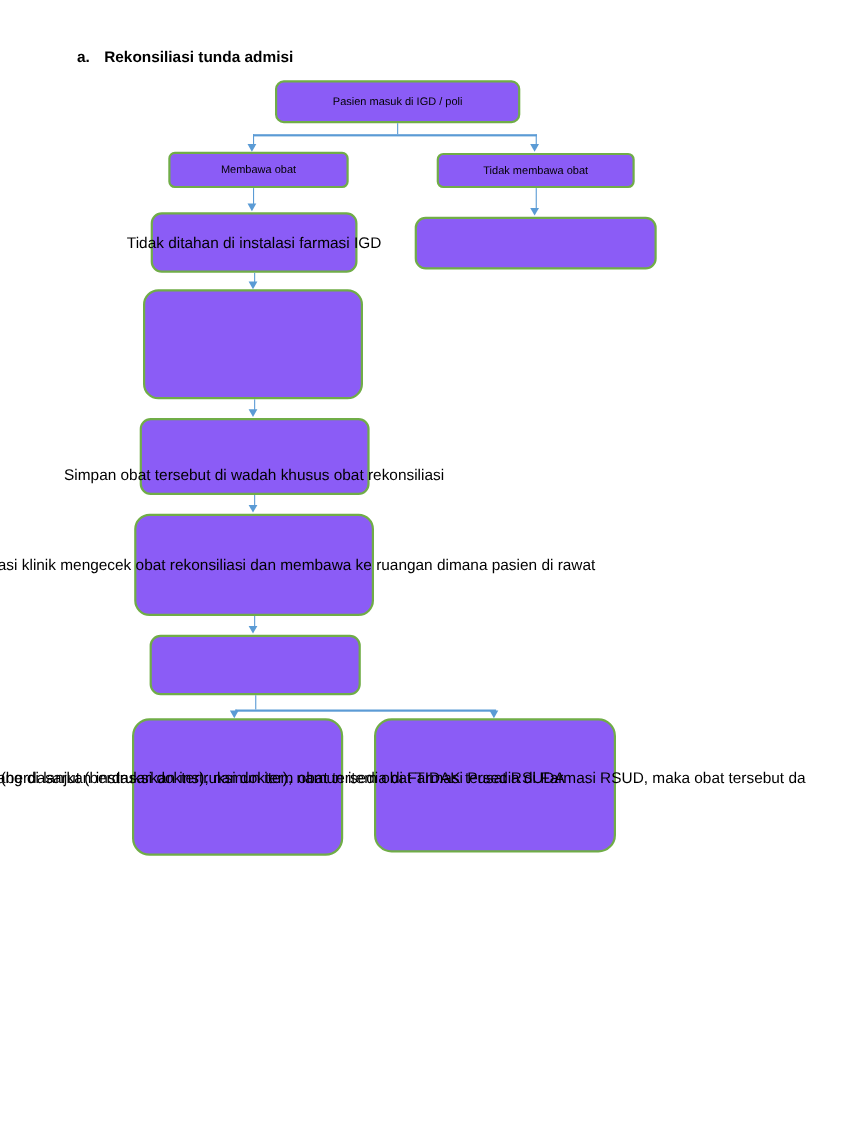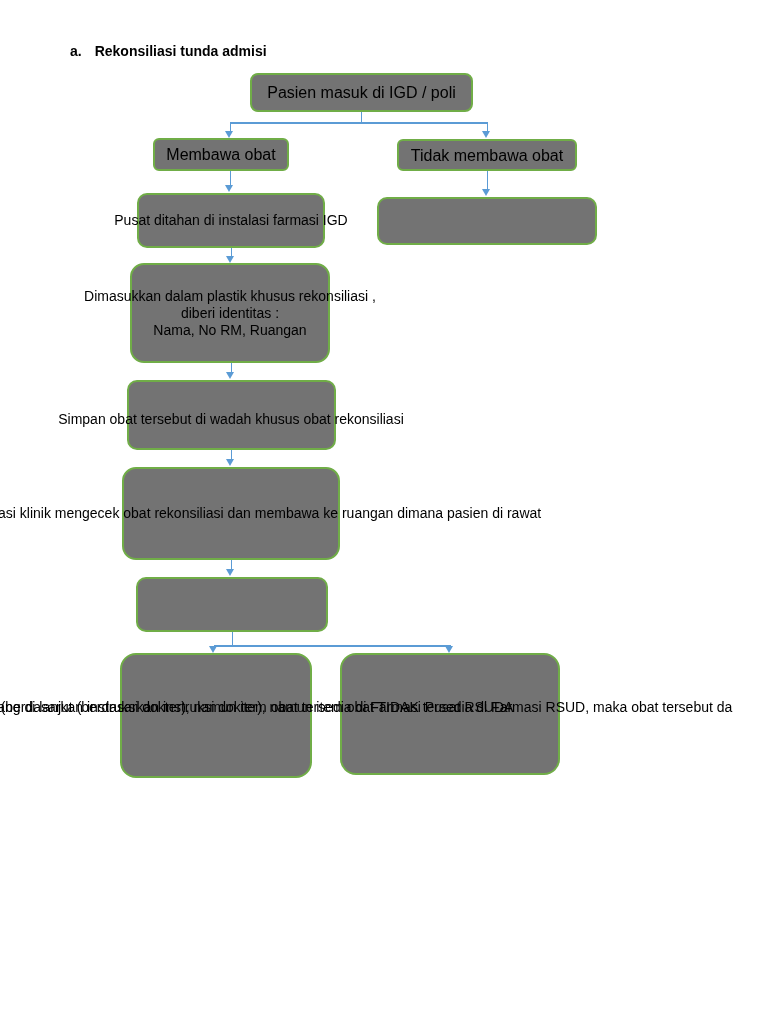--- a/index.html
+++ b/index.html
@@ -13,25 +13,25 @@
   }
   .heading{
     position:absolute;left:70px;top:43px;
     font-size:14px;font-weight:bold;
     display:flex;gap:13px;white-space:nowrap;
   }
   .fbox{
     position:absolute;
     border:2px solid #70AD47;
     border-radius:10px;
-    background:#737373;
+    background:#8b5cf6;
     box-sizing:border-box;
     display:flex;align-items:center;justify-content:center;
     text-align:center;
-    font-size:16px;line-height:17px;
+    font-size:10px;line-height:17px;
     z-index:1;
   }
   .caption{
     position:absolute;
     white-space:nowrap;
     font-size:14px;line-height:16px;
     z-index:3;
   }
   .caption.centered{transform:translateX(-50%);text-align:center;}
   .vline{position:absolute;width:1.5px;background:#5B9BD5;z-index:2;}
@@ -58,53 +58,48 @@
     <span>Pasien masuk di IGD / poli</span>
   </div>
 
   <div class="vline" style="left:360.5px;top:112px;height:10px;"></div>
   <div class="hline" style="left:229.5px;top:122px;width:258px;"></div>
   <div class="vline" style="left:229.5px;top:122px;height:10px;"></div>
   <div class="ahead" style="left:225px;top:131px;"></div>
   <div class="vline" style="left:486.5px;top:122px;height:10px;"></div>
   <div class="ahead" style="left:482px;top:131px;"></div>
 
-  <div class="fbox" style="left:153px;top:138px;width:136px;height:33px;border-radius:6px;">
+  <div class="fbox" style="left:153px;top:138px;width:164px;height:33px;border-radius:6px;">
     <span>Membawa obat</span>
   </div>
   <div class="fbox" style="left:397px;top:139px;width:180px;height:32px;border-radius:6px;text-align:right;">
     <span>Tidak membawa obat</span>
   </div>
 
   <div class="vline" style="left:229.5px;top:171px;height:15px;"></div>
   <div class="ahead" style="left:225px;top:185px;"></div>
 
   <div class="vline" style="left:486.5px;top:171px;height:19px;"></div>
   <div class="ahead" style="left:482px;top:189px;"></div>
 
   <div class="fbox" style="left:137px;top:193px;width:188px;height:55px;border-radius:10px;"></div>
-  <div class="caption centered" style="left:231px;top:212px;">Pusat ditahan di instalasi farmasi IGD</div>
+  <div class="caption centered" style="left:231px;top:212px;">Tidak ditahan di instalasi farmasi IGD</div>
 
   <div class="fbox" style="left:377px;top:197px;width:220px;height:48px;border-radius:10px;"></div>
 
   <div class="vline" style="left:230.5px;top:248px;height:9px;"></div>
   <div class="ahead" style="left:226px;top:256px;"></div>
 
   <div class="fbox" style="left:130px;top:263px;width:200px;height:100px;border-radius:14px;"></div>
-  <div class="caption centered" style="left:230px;top:288px;line-height:17px;">
-    <div>Dimasukkan dalam plastik khusus rekonsiliasi ,</div>
-    <div>diberi identitas :</div>
-    <div>Nama, No RM, Ruangan</div>
-  </div>
 
   <div class="vline" style="left:230.5px;top:363px;height:10px;"></div>
   <div class="ahead" style="left:226px;top:372px;"></div>
 
   <div class="fbox" style="left:127px;top:380px;width:209px;height:70px;border-radius:10px;"></div>
-  <div class="caption centered" style="left:231px;top:411px;">Simpan obat tersebut di wadah khusus obat rekonsiliasi</div>
+  <div class="caption centered" style="left:231px;top:423px;">Simpan obat tersebut di wadah khusus obat rekonsiliasi</div>
 
   <div class="vline" style="left:230.5px;top:450px;height:10px;"></div>
   <div class="ahead" style="left:226px;top:459px;"></div>
 
   <div class="fbox" style="left:122px;top:467px;width:218px;height:93px;border-radius:14px;"></div>
   <div class="caption" style="left:-2px;top:505px;">asi klinik mengecek obat rekonsiliasi dan membawa ke ruangan dimana pasien di rawat</div>
 
   <div class="vline" style="left:230.5px;top:560px;height:10px;"></div>
   <div class="ahead" style="left:226px;top:569px;"></div>
 

